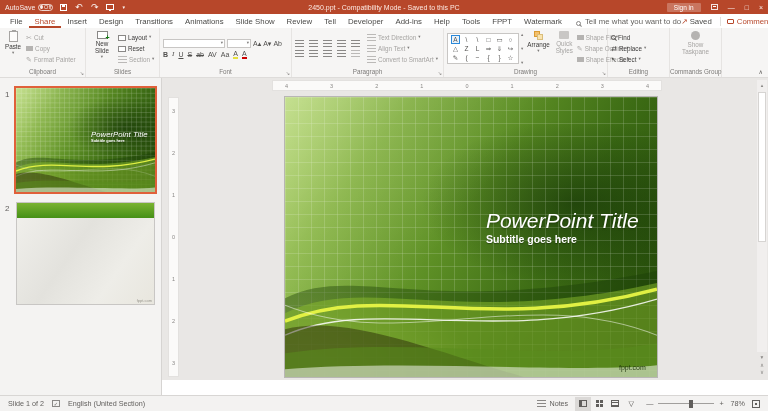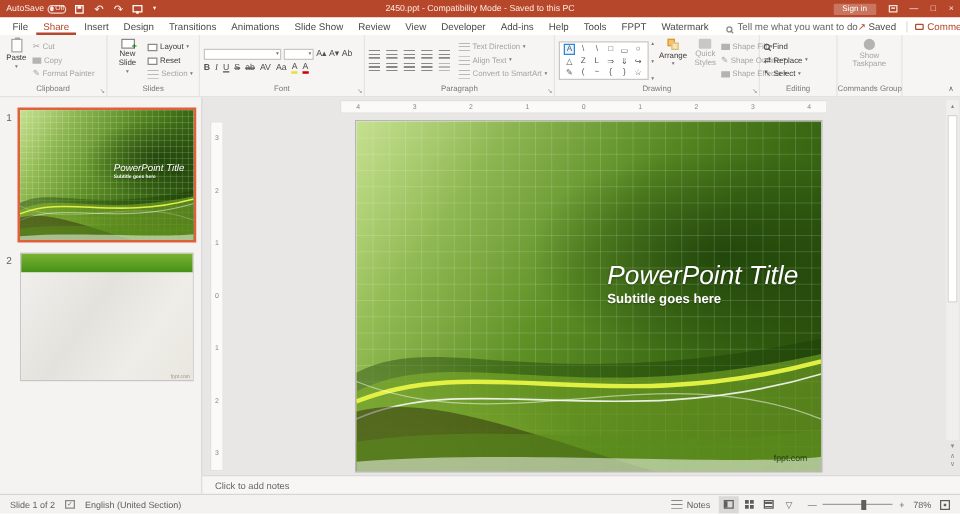--- a/index.html
+++ b/index.html
@@ -186,21 +186,21 @@
 
   <div class="tabbar">
     <span class="tab">File</span>
     <span class="tab sel">Share</span>
     <span class="tab">Insert</span>
     <span class="tab">Design</span>
     <span class="tab">Transitions</span>
     <span class="tab">Animations</span>
     <span class="tab">Slide Show</span>
     <span class="tab">Review</span>
-    <span class="tab">View</span>
+    <span class="tab">Tell</span>
     <span class="tab">Developer</span>
     <span class="tab">Add-ins</span>
     <span class="tab">Help</span>
     <span class="tab">Tools</span>
     <span class="tab">FPPT</span>
     <span class="tab">Watermark</span>
     <div class="searchbox">
       <span class="mag"></span>
       <span>Tell me what you want to do</span>
     </div>
@@ -518,23 +518,20 @@
       <div class="vs-thumb"></div>
     </div>
     <div class="navbtns">
       <span>▾</span>
       <span>∧</span>
       <span>∨</span>
     </div>
   </div>
 
   <div class="notesfill"></div>
-  <div class="notesbar">
-    <span>Click to add notes</span>
-  </div>
 
   <div class="statusbar">
     <span>Slide 1 of 2</span>
     <span class="spell">✓</span>
     <span>English (United Section)</span>
     <div class="sb-right">
       <span class="notesbtn">
           <span class="ic-lines"></span>
           <span>Notes</span>
         </span>

